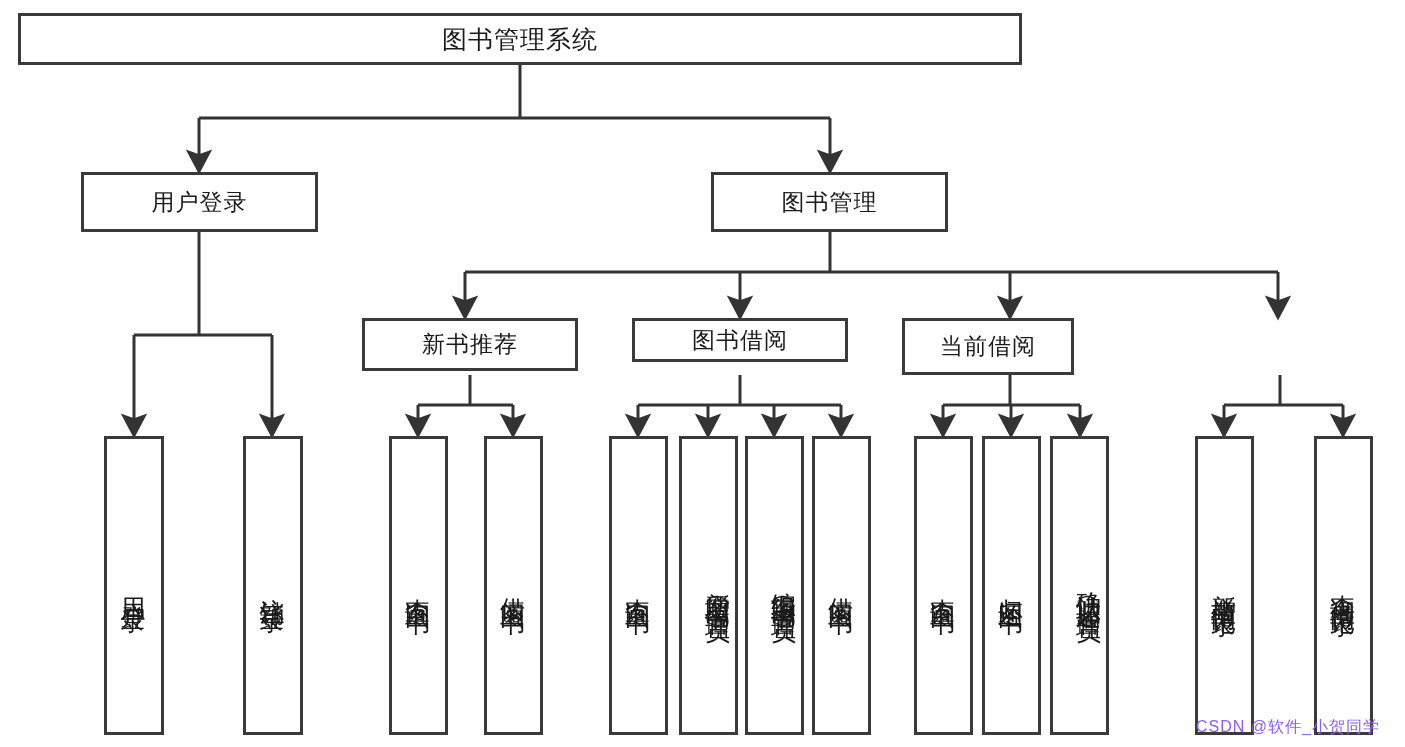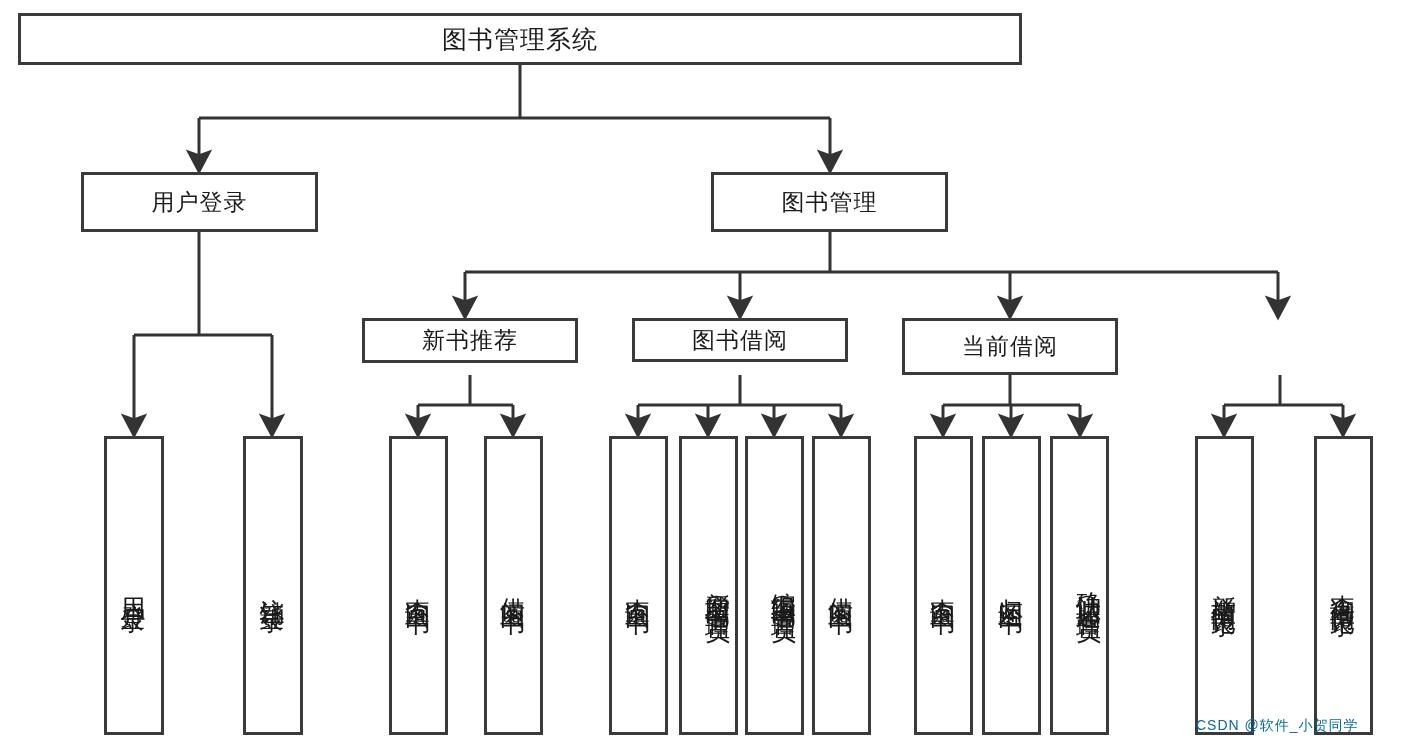--- a/index.html
+++ b/index.html
@@ -56,22 +56,22 @@
   }
   .node .label {
     display: block;
     white-space: nowrap;
   }
   #title-box {
     font-size: 25px;
   }
   .watermark {
     position: absolute;
-    font-size: 14px;
-    color: #0369a1;
+    font-size: 16px;
+    color: #8b5cf6;
     letter-spacing: 1px;
     white-space: nowrap;
     z-index: 3;
   }
 </style>
 </head>
 <body>
 
 <div id="canvas">
 
@@ -129,27 +129,27 @@
     <span class="label">图书管理系统</span>
   </div>
 
   <div class="node h" style="left:81px; top:172px; width:237px; height:60px;">
     <span class="label">用户登录</span>
   </div>
   <div class="node h" style="left:711px; top:172px; width:237px; height:60px;">
     <span class="label">图书管理</span>
   </div>
 
-  <div class="node h" style="left:362px; top:318px; width:216px; height:45px;">
+  <div class="node h" style="left:362px; top:318px; width:216px; height:53px;">
     <span class="label">新书推荐</span>
   </div>
   <div class="node h" style="left:632px; top:318px; width:216px; height:44px;">
     <span class="label">图书借阅</span>
   </div>
-  <div class="node h" style="left:902px; top:318px; width:216px; height:57px;">
+  <div class="node h" style="left:902px; top:318px; width:172px; height:57px;">
     <span class="label">当前借阅</span>
   </div>
 
   <div class="node v center" style="left:104px; top:436px; width:60px; height:299px;">
     <span class="label">用户登录</span>
   </div>
   <div class="node v center" style="left:243px; top:436px; width:60px; height:299px;">
     <span class="label">注销登录</span>
   </div>
 

